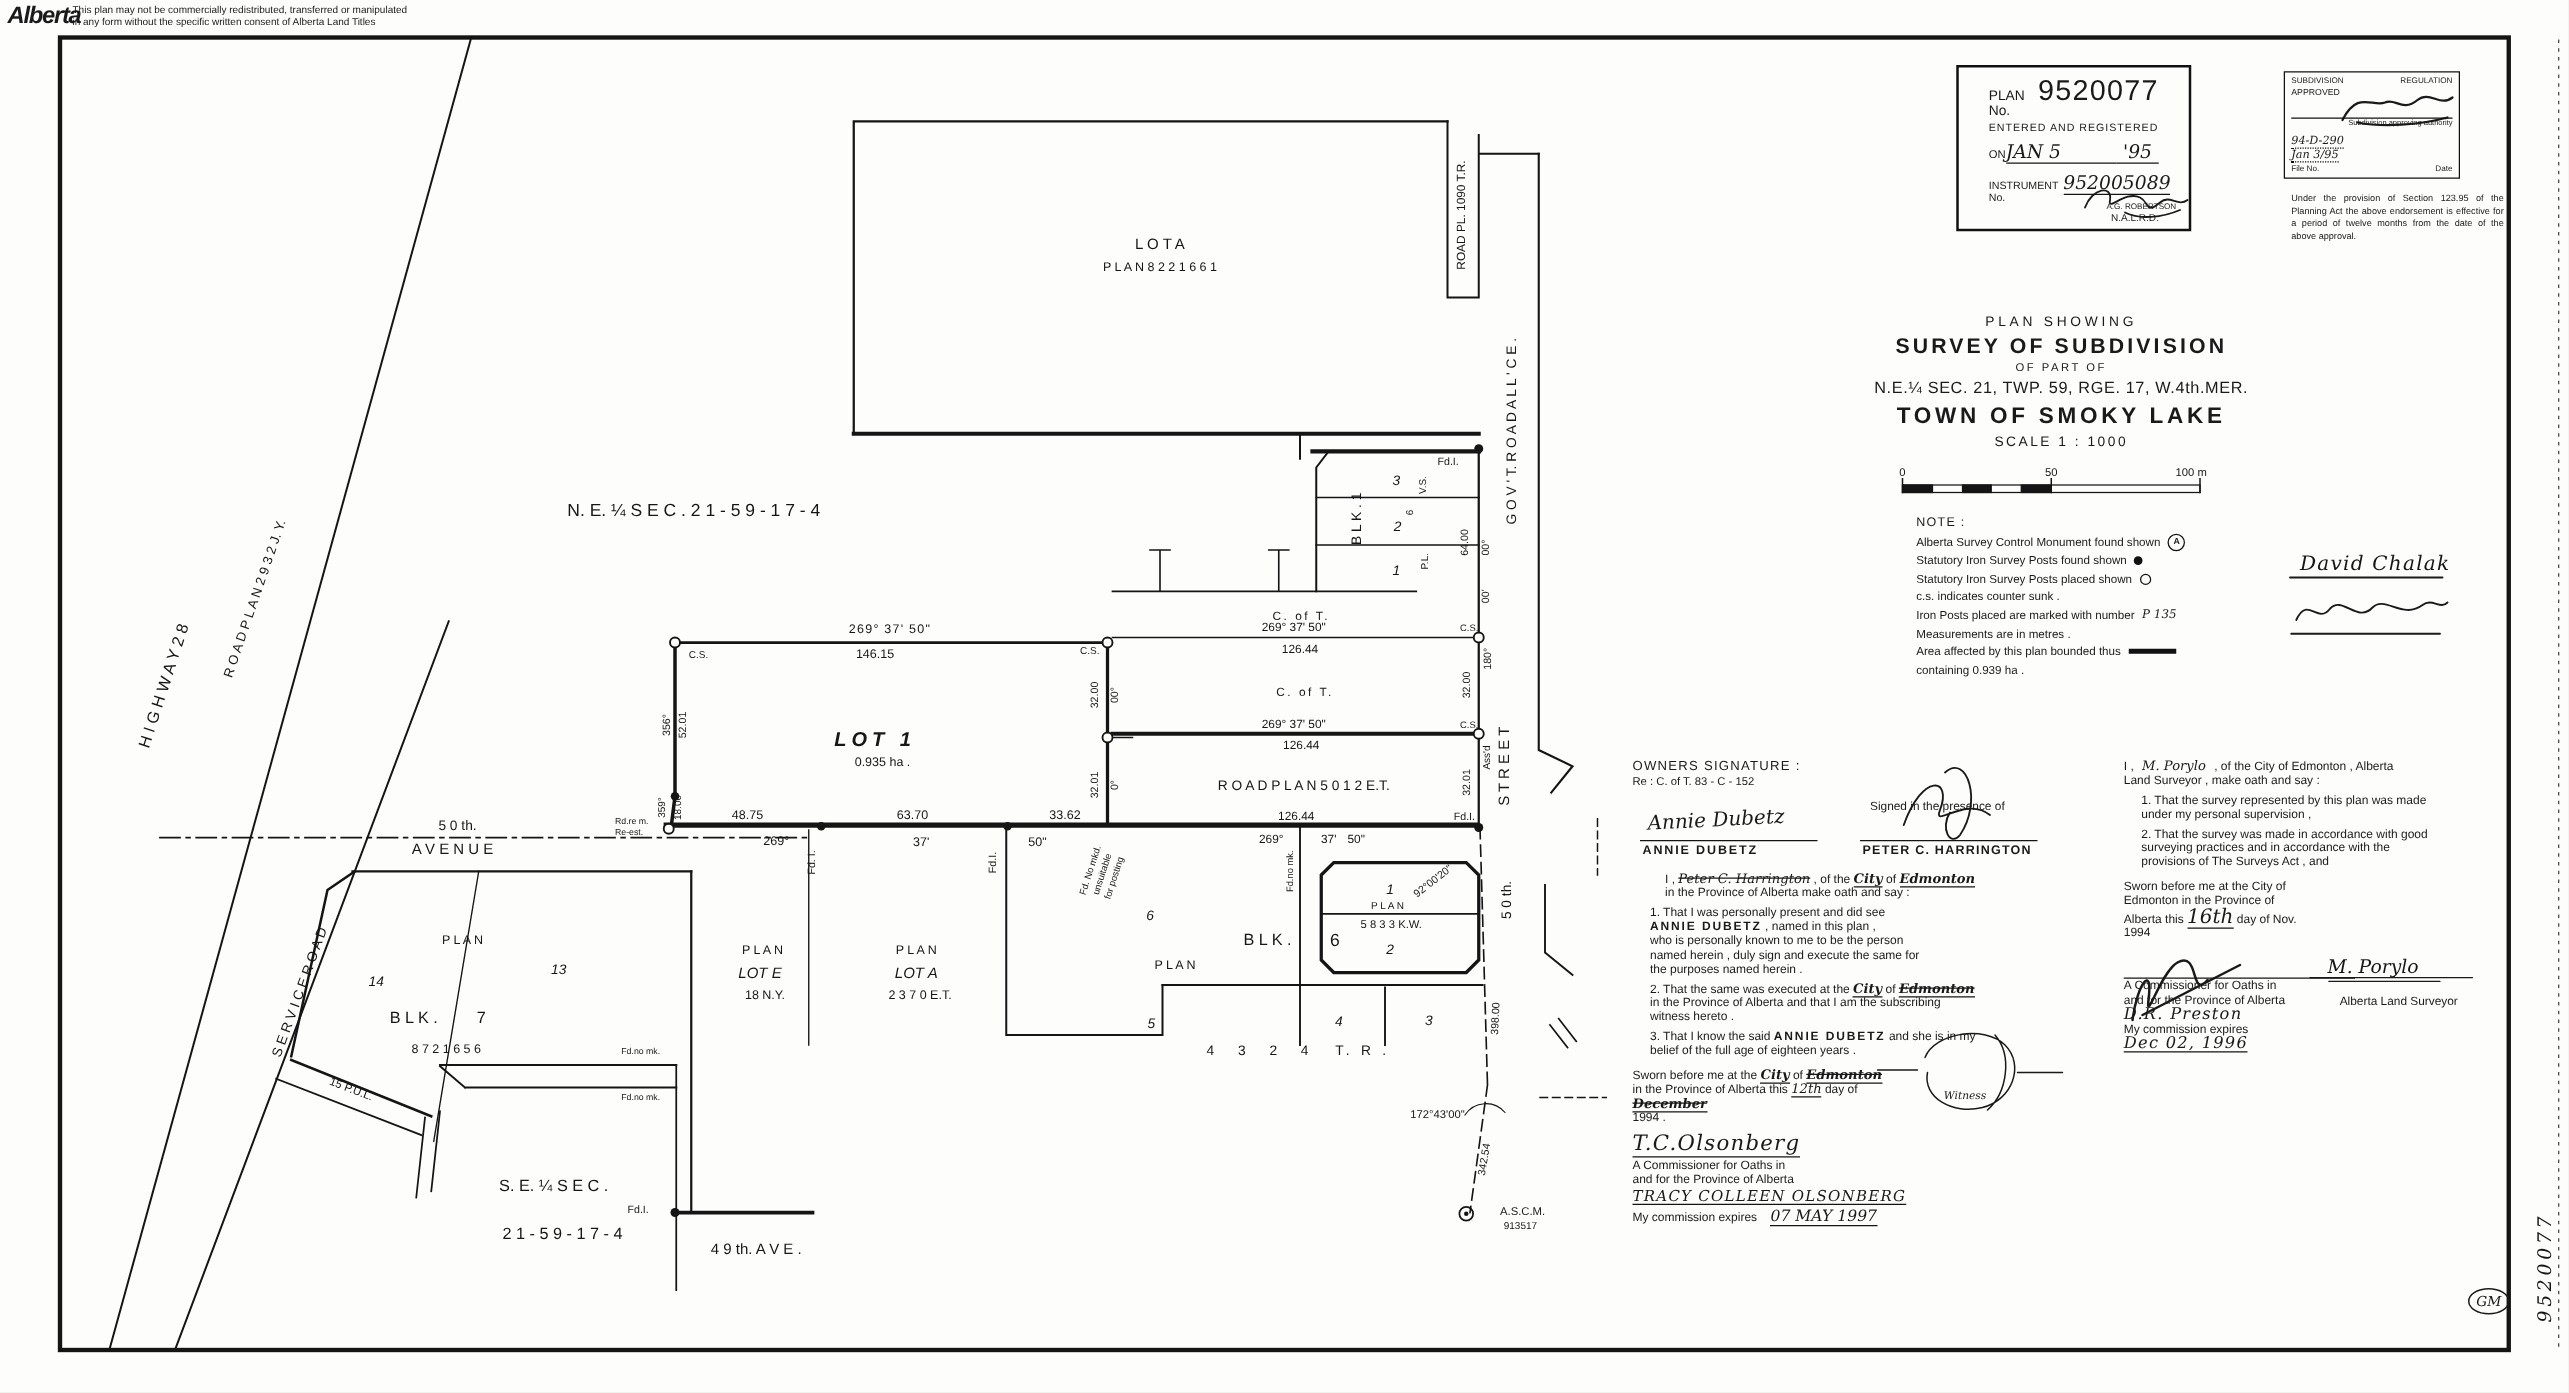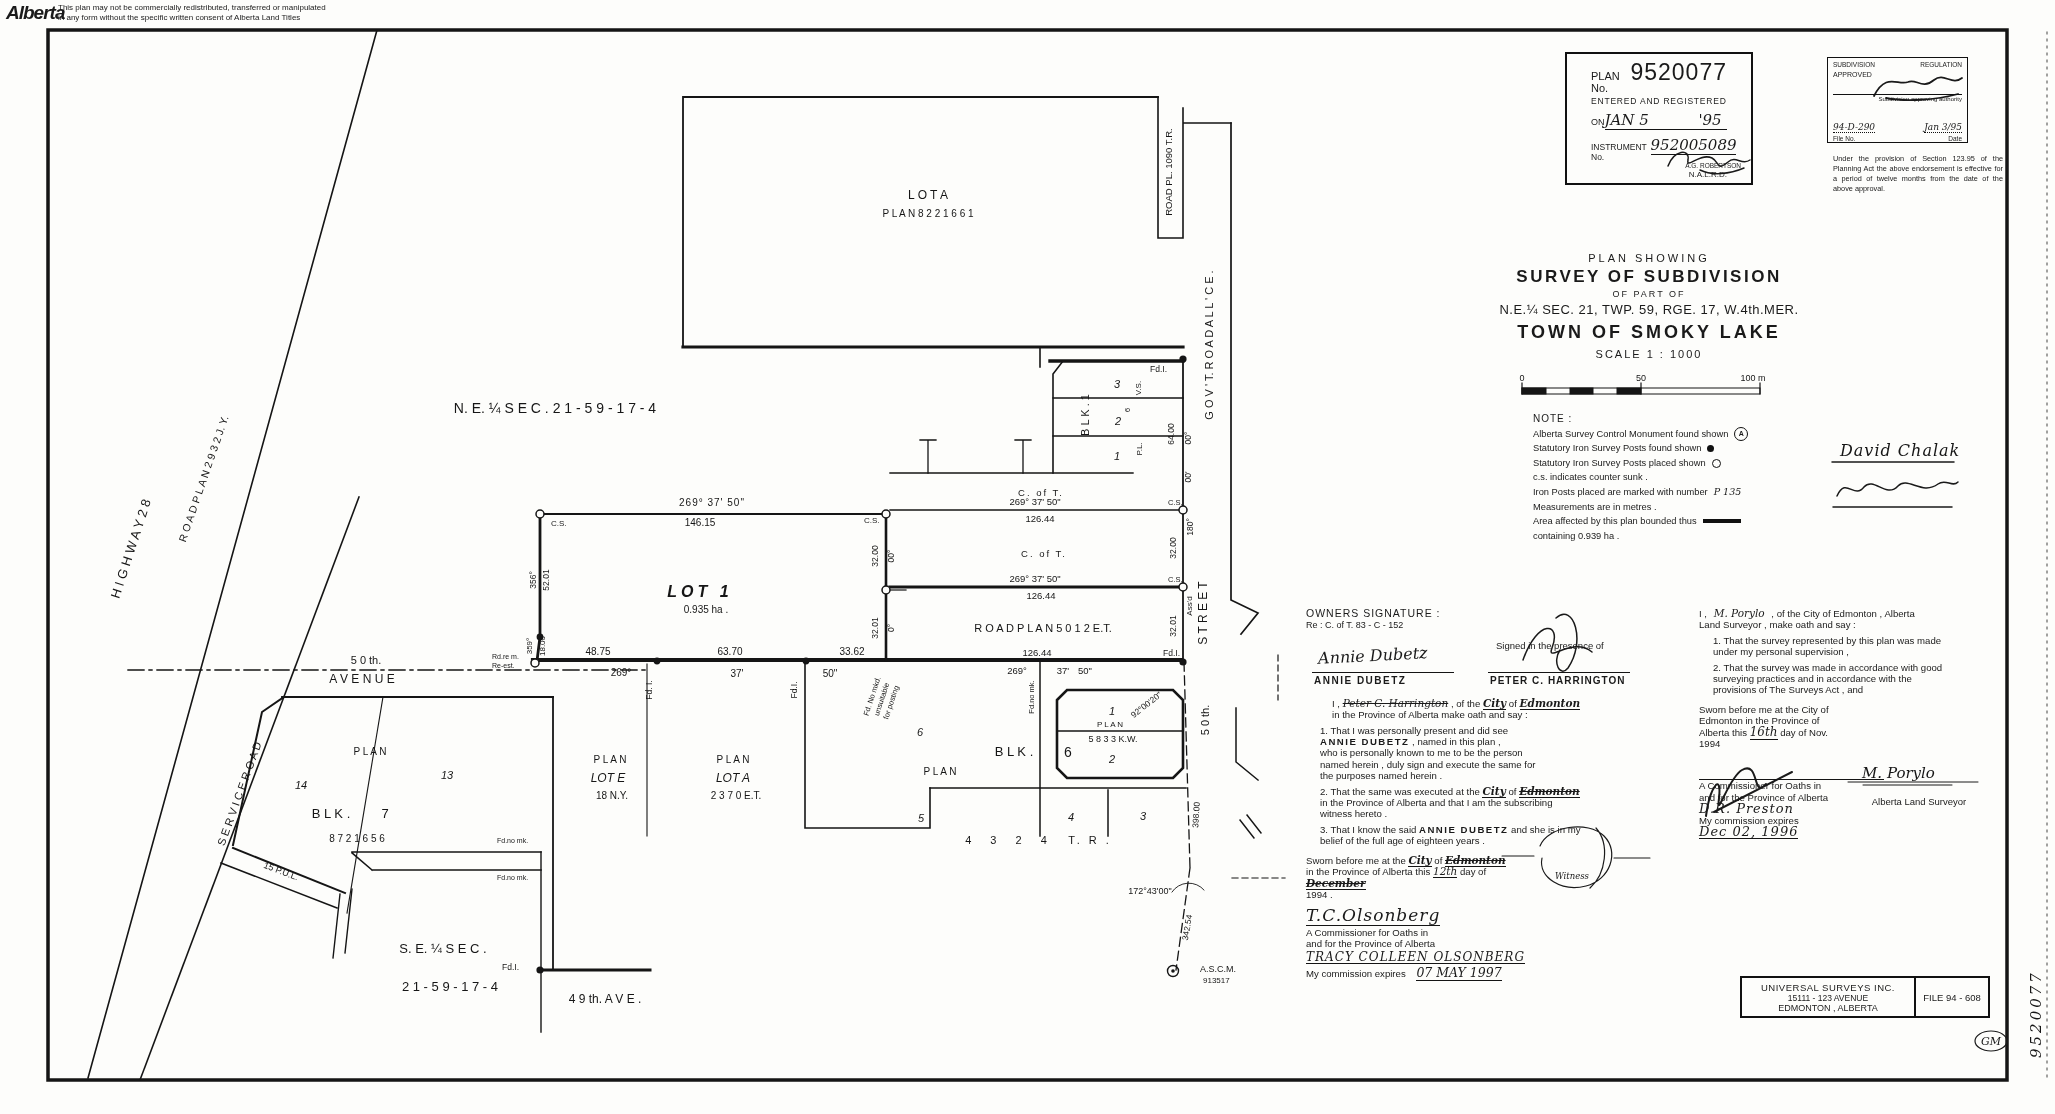--- a/index.html
+++ b/index.html
@@ -299,21 +299,21 @@
 
   <div class="blk stamp" style="left:1827px;top:57px;width:141px;height:86px;padding:3px 5px;border-width:1.6px;font-size:6.5px;">
     <div style="display:flex;justify-content:space-between;">
       <span>SUBDIVISION</span>
       <span>REGULATION</span>
     </div>
     <div style="height:26px;position:relative;">
       <span style="position:absolute;left:0;top:3px;font-size:7px;">APPROVED</span>
     </div>
     <div style="border-top:1px solid #111;text-align:right;font-size:6px;padding-top:1px;">Subdivision approving authority</div>
-    <div style="display:flex;justify-content:space-between;align-items:baseline;margin-top:20px;">
+    <div style="display:flex;justify-content:space-between;align-items:baseline;margin-top:6px;flex-direction:column;">
       <span class="hw" style="font-size:9px;border-bottom:1px dotted #111;">94-D-290</span>
       <span class="hw" style="font-size:9px;border-bottom:1px dotted #111;">Jan 3/95</span>
     </div>
     <div style="display:flex;justify-content:space-between;margin-top:2px;">
       <span>File No.</span>
       <span>Date</span>
     </div>
   </div>
   <div class="blk" style="left:1833px;top:154px;width:170px;font-size:7.3px;line-height:10px;text-align:justify;">Under the provision of Section 123.95 of the Planning Act the above endorsement is effective for a period of twelve months from the date of the above approval.</div>
 
@@ -411,38 +411,30 @@
     </div>
     <div class="item">1. That the survey represented by this plan was made
 under my personal supervision ,</div>
     <div class="item">2. That the survey was made in accordance with good
 surveying practices and in accordance with the
 provisions of The Surveys Act , and</div>
 
     <div style="width:170px;margin-top:8px;">
       <div>Sworn before me at the City of</div>
       <div>Edmonton in the Province of</div>
-      <div><span>Alberta this </span><span class="hw uline" style="font-size:12px;">16th</span><span> day of Nov.</span></div>
+      <div><span>Alberta this </span><span class="hw uline" style="font-size:16px;">16th</span><span> day of Nov.</span></div>
       <div>1994</div>
     </div>
 
     <div style="margin-top:30px;">
       <div style="border-top:1.2px solid #141414;width:185px;"></div>
       <div>A Commissioner for Oaths in</div>
       <div>and for the Province of Alberta</div>
       <div class="hw" style="font-size:13px;letter-spacing:1px;">D.R. Preston</div>
       <div>My commission expires</div>
       <div class="hw uline" style="display:inline-block;font-size:13px;letter-spacing:1px;">Dec 02, 1996</div>
     </div>
 
     <div style="position:absolute;left:160px;top:188px;width:120px;text-align:center;font-size:9.5px;">Alberta Land Surveyor</div>
   </div>
 
-  <div class="blk" style="left:1740px;top:976px;display:flex;border:2.2px solid #111;">
-    <div style="width:172px;height:38px;display:flex;flex-direction:column;justify-content:center;text-align:center;border-right:2px solid #111;">
-      <div style="font-size:9.5px;letter-spacing:0.5px;">UNIVERSAL  SURVEYS  INC.</div>
-      <div style="font-size:8.5px;">15111 - 123 AVENUE</div>
-      <div style="font-size:9px;">EDMONTON , ALBERTA</div>
-    </div>
-    <div style="width:72px;height:38px;display:flex;align-items:center;justify-content:center;font-size:9.5px;">FILE  94 - 608</div>
-  </div>
 
 </div>
 
 </body></html>

